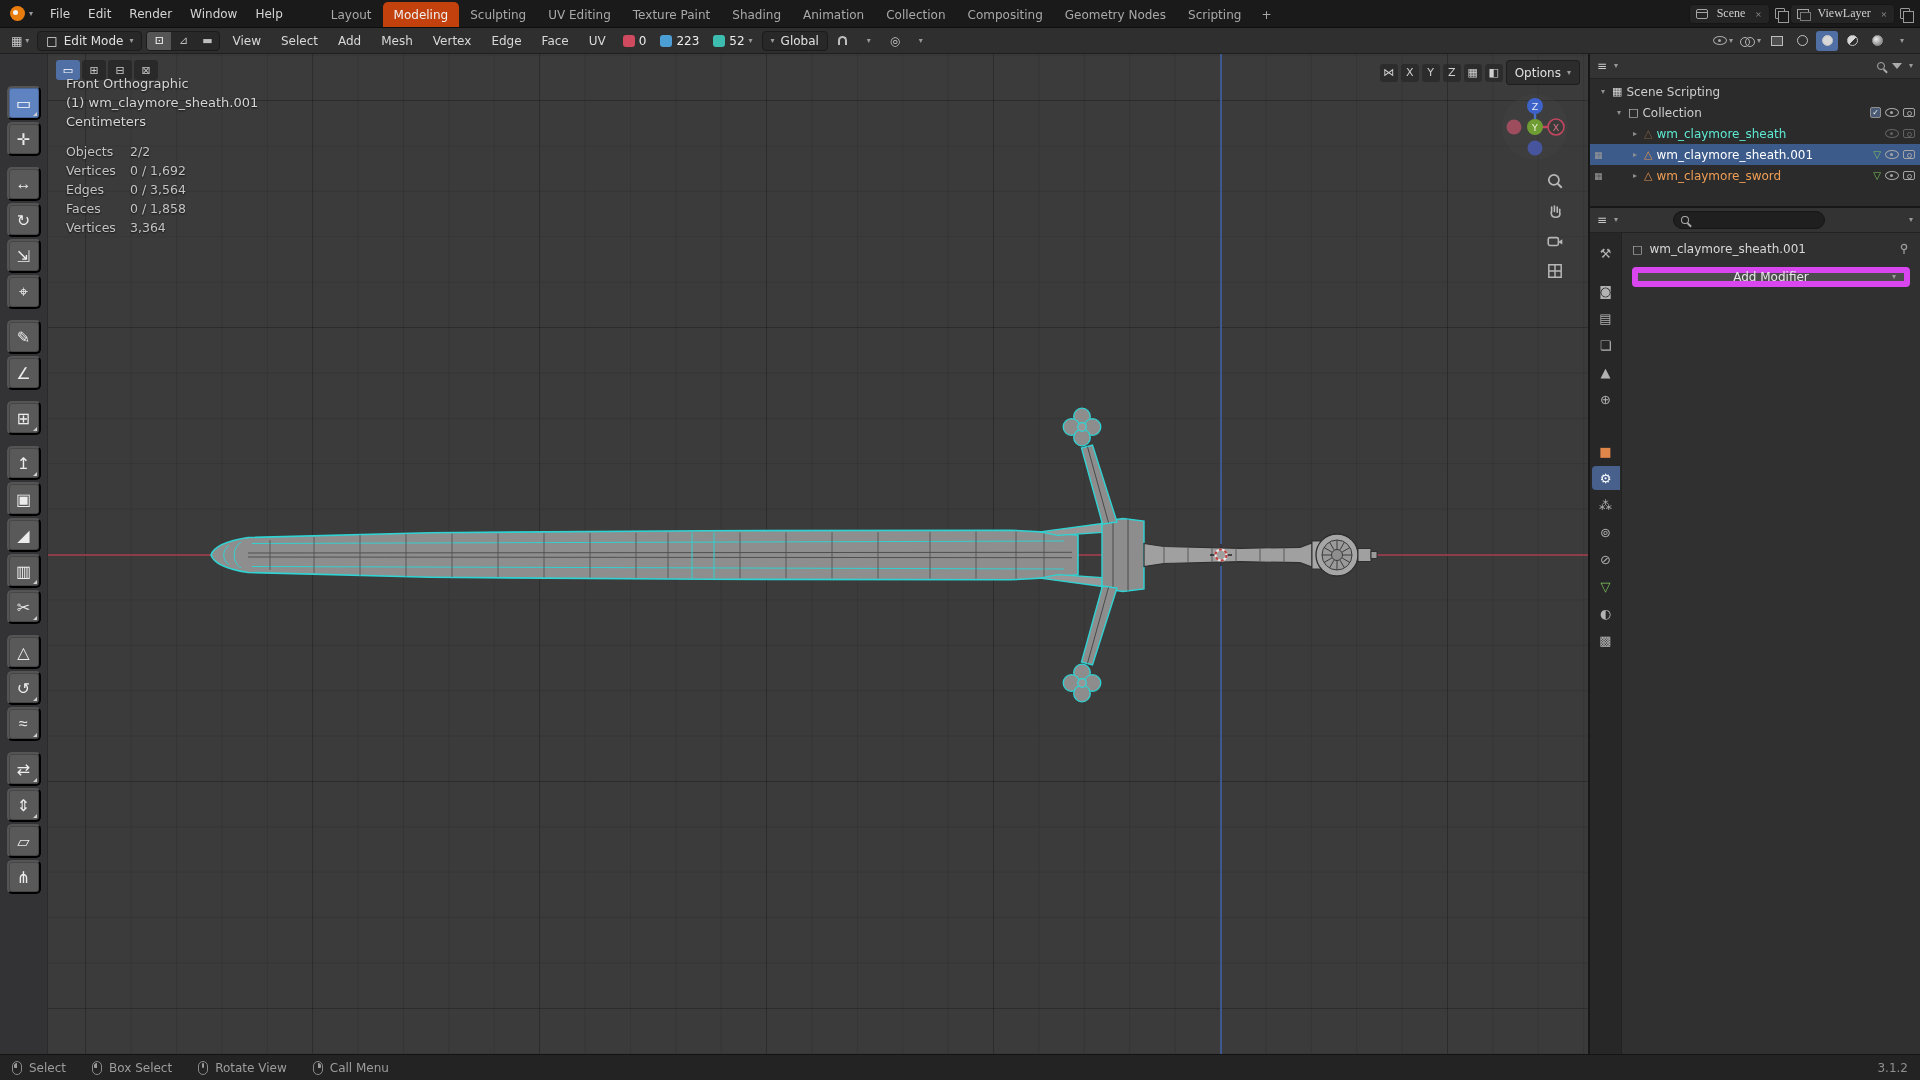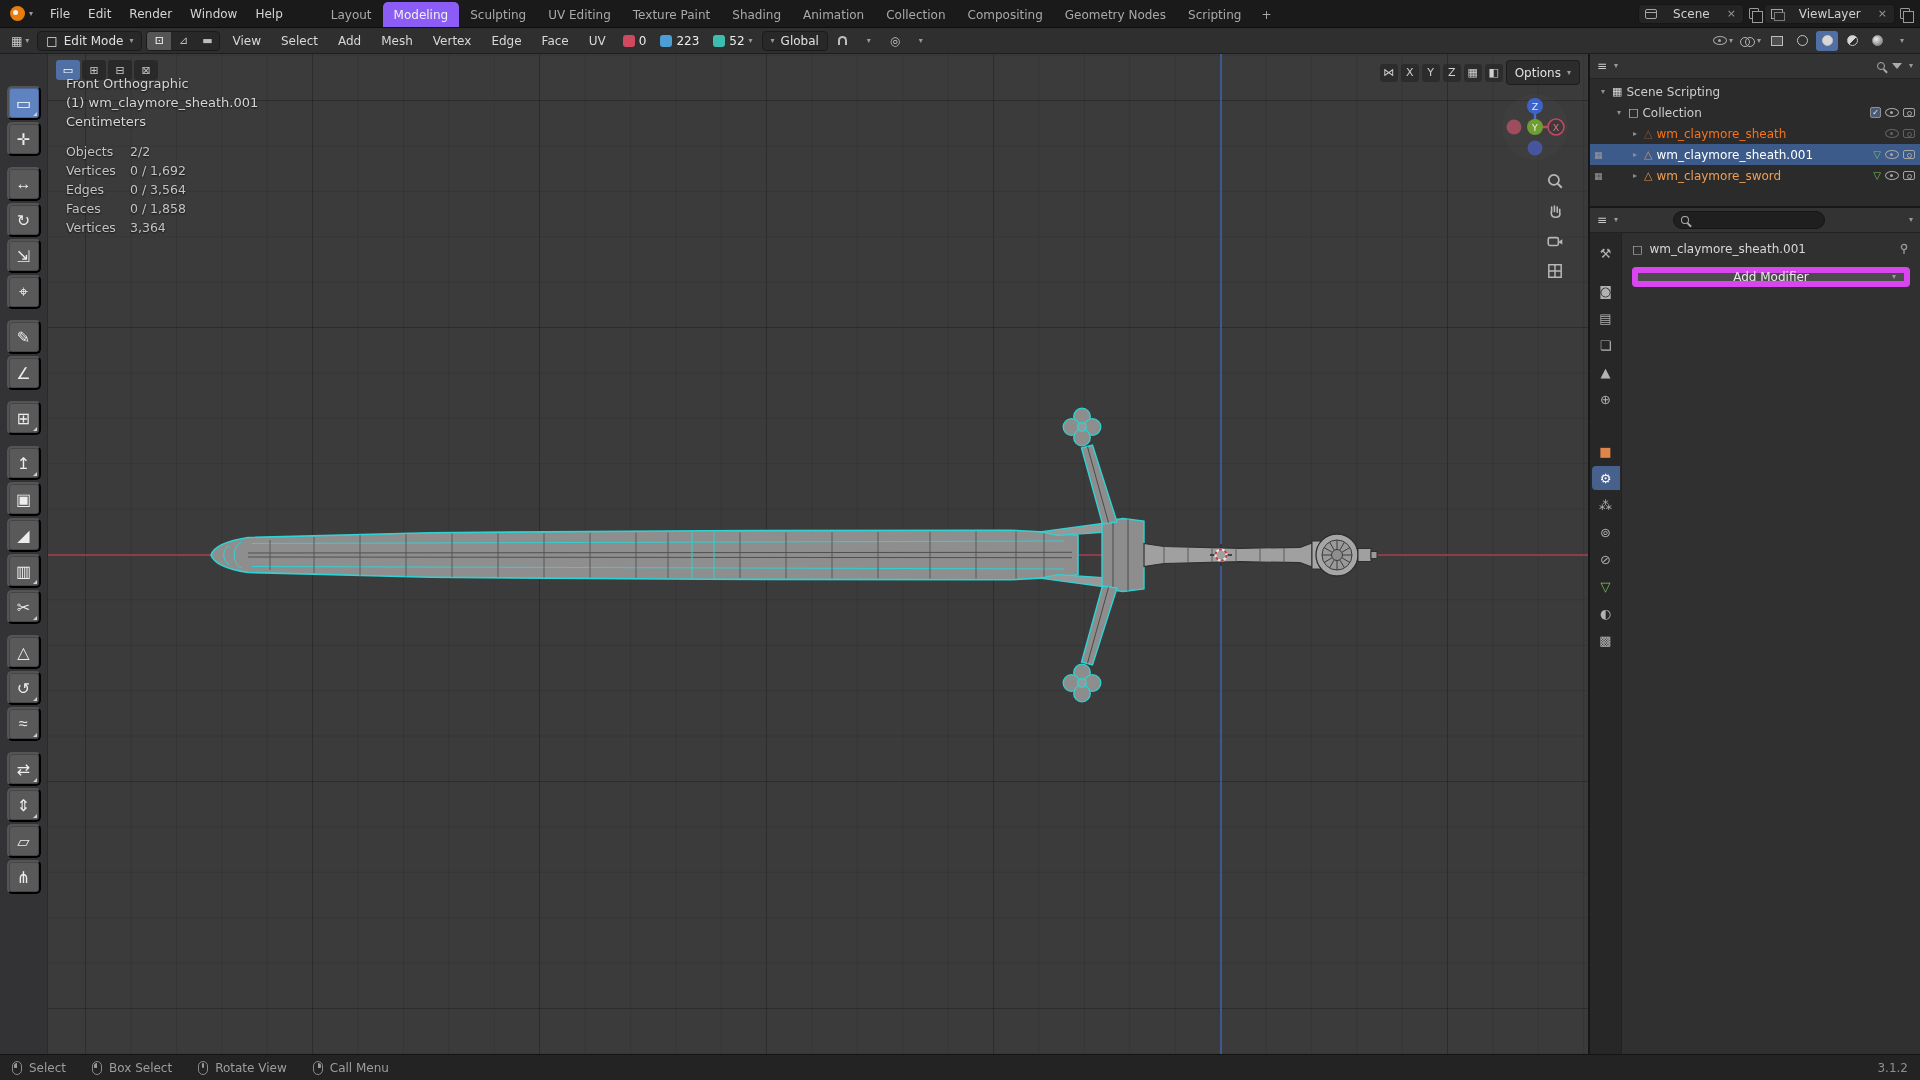--- a/index.html
+++ b/index.html
@@ -13,24 +13,24 @@
   }
   
   #topbar { height:28px; background:#1a1a1a; border-bottom:1px solid #0e0e0e; display:flex; align-items:stretch; }
   .logo-wrap { display:flex; align-items:center; gap:4px; padding:0 8px 0 10px; }
   .logo-ico { width:15px; height:15px; border-radius:50%; background:#e87d0d; position:relative; }
   .logo-ico::after { content:""; position:absolute; left:3px; top:4px; width:5px; height:5px; border-radius:50%; background:#f5f5f5; }
   .caret { font-size:8px; color:#9a9a9a; line-height:1; }
   .menu { display:flex; align-items:center; padding:0 9px; color:#d4d4d4; }
   .ws-tabs { display:flex; align-items:flex-end; margin-left:28px; }
   .ws { padding:6px 11px 5px; color:#a9a9a9; border-radius:5px 5px 0 0; white-space:nowrap; }
-  .ws.active { background:#8b5cf6; color:#f1f1f1; }
+  .ws.active { background:#c2410c; color:#f1f1f1; }
   .ws-add { padding:6px 9px 5px; color:#a9a9a9; }
   .tb-right { margin-left:auto; display:flex; align-items:center; gap:5px; padding-right:10px; }
-  .tb-group { display:flex; align-items:center; gap:16px; background:#242424; border:1px solid #161616; border-radius:4px; height:20px; padding:0 6px; color:#d0d0d0; }
+  .tb-group { display:flex; align-items:center; gap:9px; background:#242424; border:1px solid #161616; border-radius:4px; height:20px; padding:0 6px; color:#d0d0d0;font-family:Liberation Serif, serif; }
   .i-x { color:#9a9a9a; font-size:11px; padding:0 1px; }
   .i-scene { width:12px; height:10px; border:1px solid #a5a5a5; border-radius:2px; position:relative; }
   .i-scene::before { content:""; position:absolute; left:0; right:0; top:2px; height:1px; background:#a5a5a5; }
   .i-layers { width:12px; height:10px; border:1px solid #a5a5a5; position:relative; }
   .i-layers::before { content:""; position:absolute; left:2px; top:2px; right:-3px; bottom:-3px; border:1px solid #7a7a7a; background:#242424; }
   .i-copy { width:10px; height:11px; border:1px solid #9a9a9a; border-radius:1px; position:relative; }
   .i-copy::before { content:""; position:absolute; left:2px; top:2px; width:9px; height:10px; border:1px solid #9a9a9a; background:#1a1a1a; }
 
   
   #toolheader { height:26px; background:#2f2f2f; border-bottom:1px solid #1e1e1e; display:flex; align-items:center; gap:4px; padding:0 7px; }
@@ -106,21 +106,21 @@
   .i-funnel { width:0; height:0; border-left:5px solid transparent; border-right:5px solid transparent; border-top:6px solid #ababab; display:inline-block; }
   .spacer { flex:1; }
   .ol-body { flex:1; padding-top:2px; }
   .ol-row { position:relative; height:21px; display:flex; align-items:center; gap:4px; padding-right:5px; color:#cdcdcd; }
   .ol-row.active { background:#3c5b8a; color:#fff; }
   .tri { color:#8f8f8f; font-size:8px; width:10px; text-align:center; flex:none; }
   .obj-ico { color:#e3904c; font-size:11px; line-height:1; }
   .col-ico { color:#d5d5d5; font-size:11px; line-height:1; }
   .data-ico { color:#7cc65a; font-size:10px; line-height:1; }
   .editdot { position:absolute; left:4px; color:#9a9a9a; font-size:9px; }
-  .dimtxt { color:#f97316; }
+  .dimtxt { color:#5eead4; }
   .seltxt { color:#ee9e55; }
   .dim { opacity:.45; }
   .i-cam { position:relative; width:12px; height:9px; border:1px solid #a5a5a5; border-radius:2px; display:inline-block; }
   .i-cam::after { content:""; position:absolute; right:2px; top:2px; width:3px; height:3px; border-radius:50%; border:1px solid #a5a5a5; }
   .i-cbx { width:11px; height:11px; border:1px solid #8f8f8f; border-radius:2px; background:#4a5a74; color:#eee; font-size:8px; display:flex; align-items:center; justify-content:center; }
 
   #properties { flex:1; background:#303030; display:flex; flex-direction:column; }
   .pr-search { width:152px; height:18px; background:#1f1f1f; border:1px solid #161616; border-radius:9px; display:flex; align-items:center; gap:5px; padding:0 7px; margin-left:48px; }
   .pr-search input { background:transparent; border:none; outline:none; color:#ddd; width:100%; font-size:11px; font-family:inherit; }
   .pr-main { flex:1; display:flex; }

